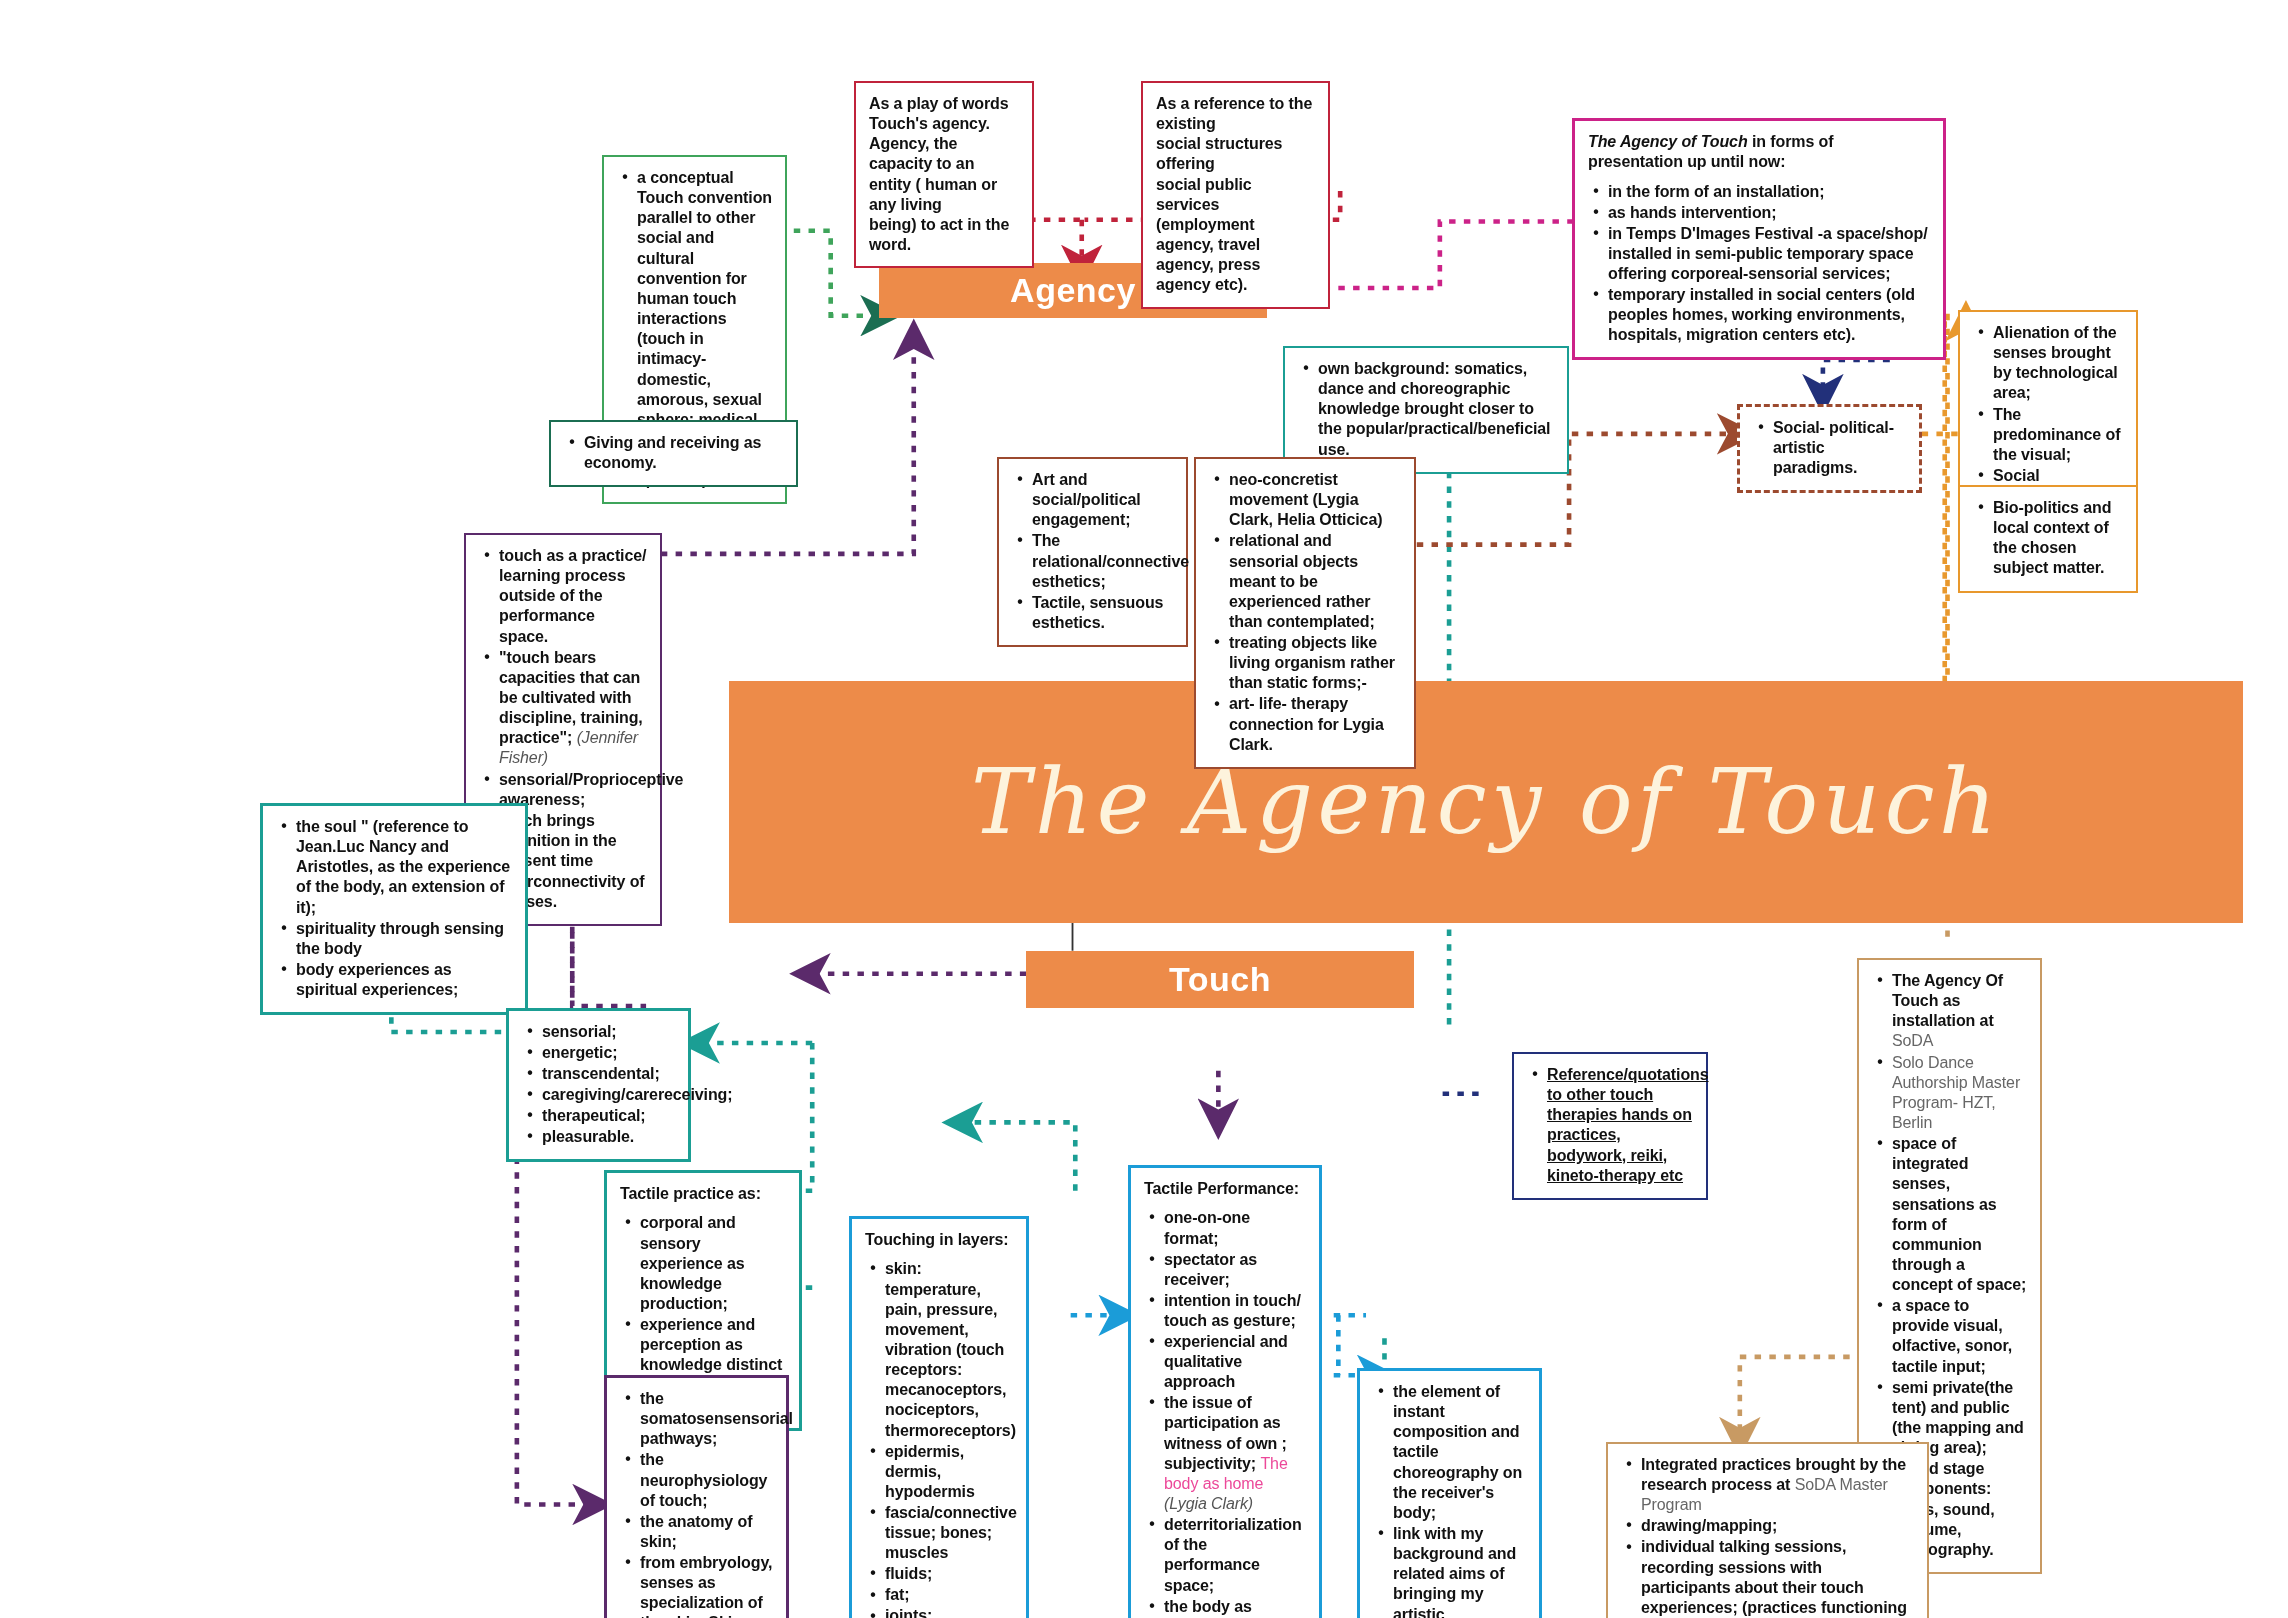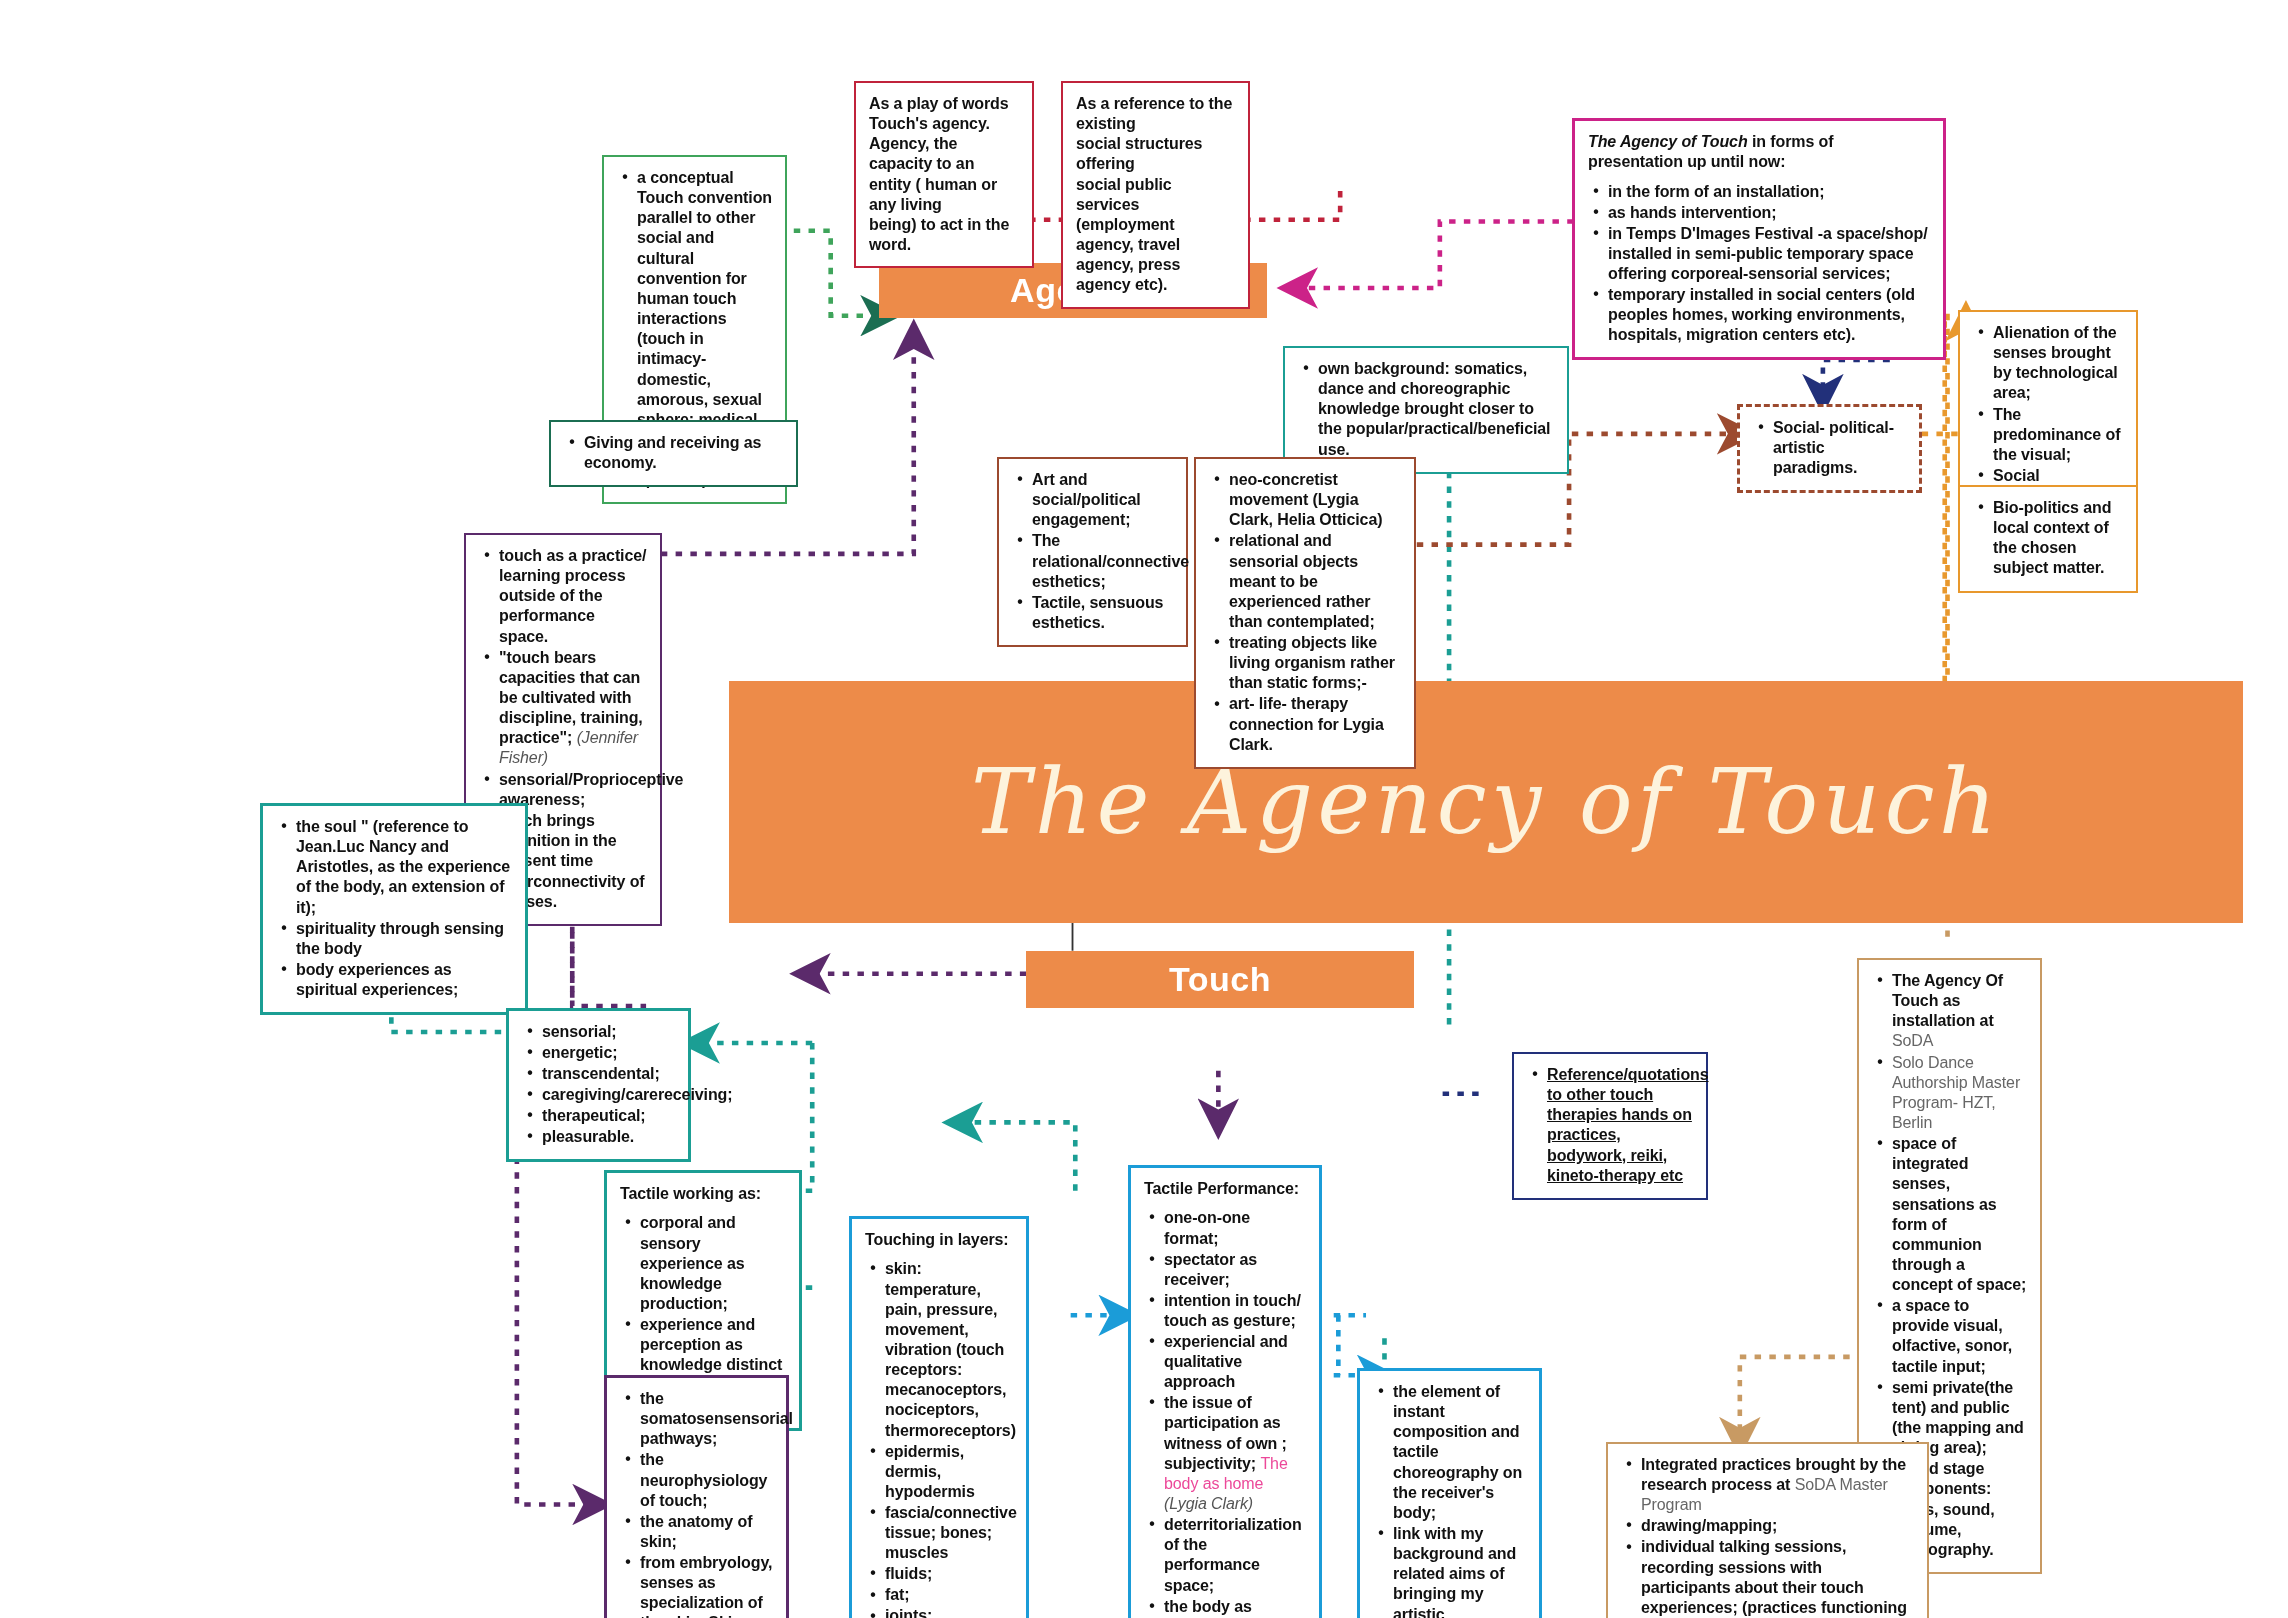--- a/index.html
+++ b/index.html
@@ -235,21 +235,21 @@
   </div>
 
   <div class="node" style="left:854px; top:81px; width:180px; border:2.8px solid #C0233B;">
     <div class="plain">As a play of words</div>
     <div class="plain">Touch's agency.</div>
     <div class="plain">Agency, the capacity to an</div>
     <div class="plain">entity ( human or any living</div>
     <div class="plain">being) to act in the word.</div>
   </div>
 
-  <div class="node" style="left:1061px; top:81px; width:189px; border:2.8px solid #C0233B;">
+  <div class="node" style="left:1141px; top:81px; width:189px; border:2.8px solid #C0233B;">
     <div class="plain">As a reference to the  existing</div>
     <div class="plain"> social structures offering</div>
     <div class="plain">social public services</div>
     <div class="plain">(employment agency, travel</div>
     <div class="plain">agency, press agency etc).</div>
   </div>
 
   <div class="node" style="left:602px; top:155px; width:185px; border:2.8px solid #3FA45B;">
     <ul>
       <li>a conceptual Touch convention parallel to other social and cultural convention for human touch interactions (touch in intimacy- domestic, amorous, sexual sphere; medical or therapeutic spheres;  public spheres )</li>
@@ -340,21 +340,21 @@
       <li>sensorial;</li>
       <li>energetic;</li>
       <li>transcendental;</li>
       <li>caregiving/carereceiving;</li>
       <li>therapeutical;</li>
       <li>pleasurable.</li>
     </ul>
   </div>
 
   <div class="node" style="left:604px; top:1170px; width:198px; border:3.7px solid #1B9E94;">
-    <div class="head">Tactile working as:</div>
+    <div class="head">Tactile practice as:</div>
     <ul>
       <li>corporal and sensory experience as knowledge production;</li>
       <li>experience and perception as knowledge distinct from intellectual cognition;</li>
     </ul>
   </div>
 
   <div class="node" style="left:604px; top:1375px; width:185px; border:3.7px solid #5B2A6B;">
     <ul>
       <li>the somatosensensorial pathways;</li>
       <li>the neurophysiology of touch;</li>

